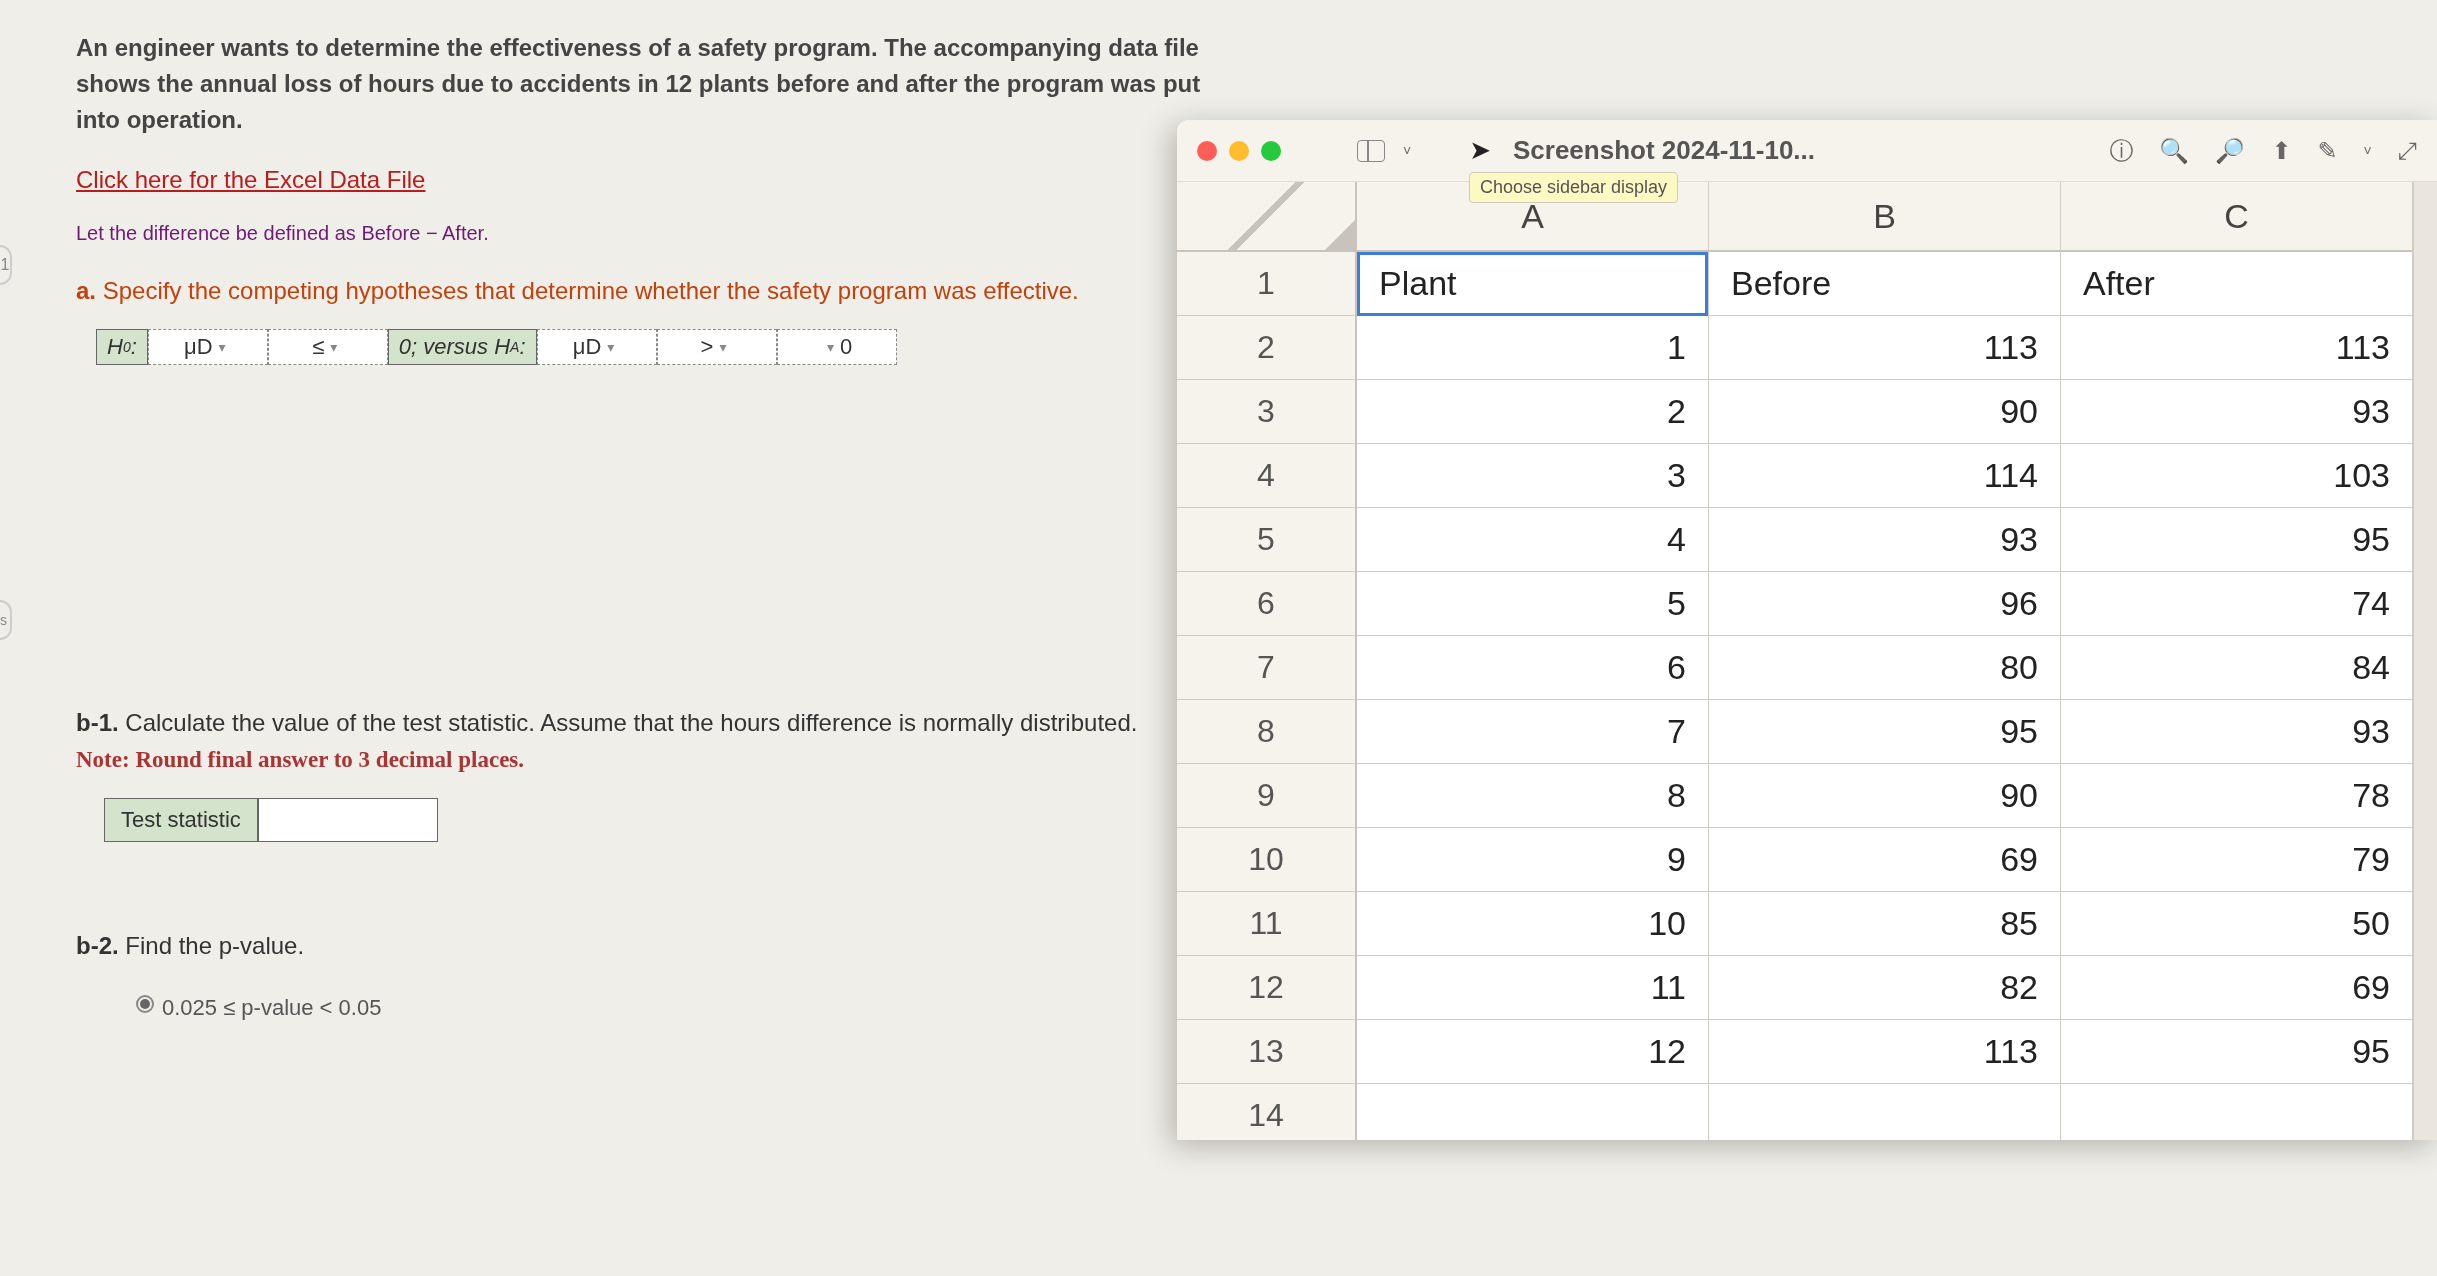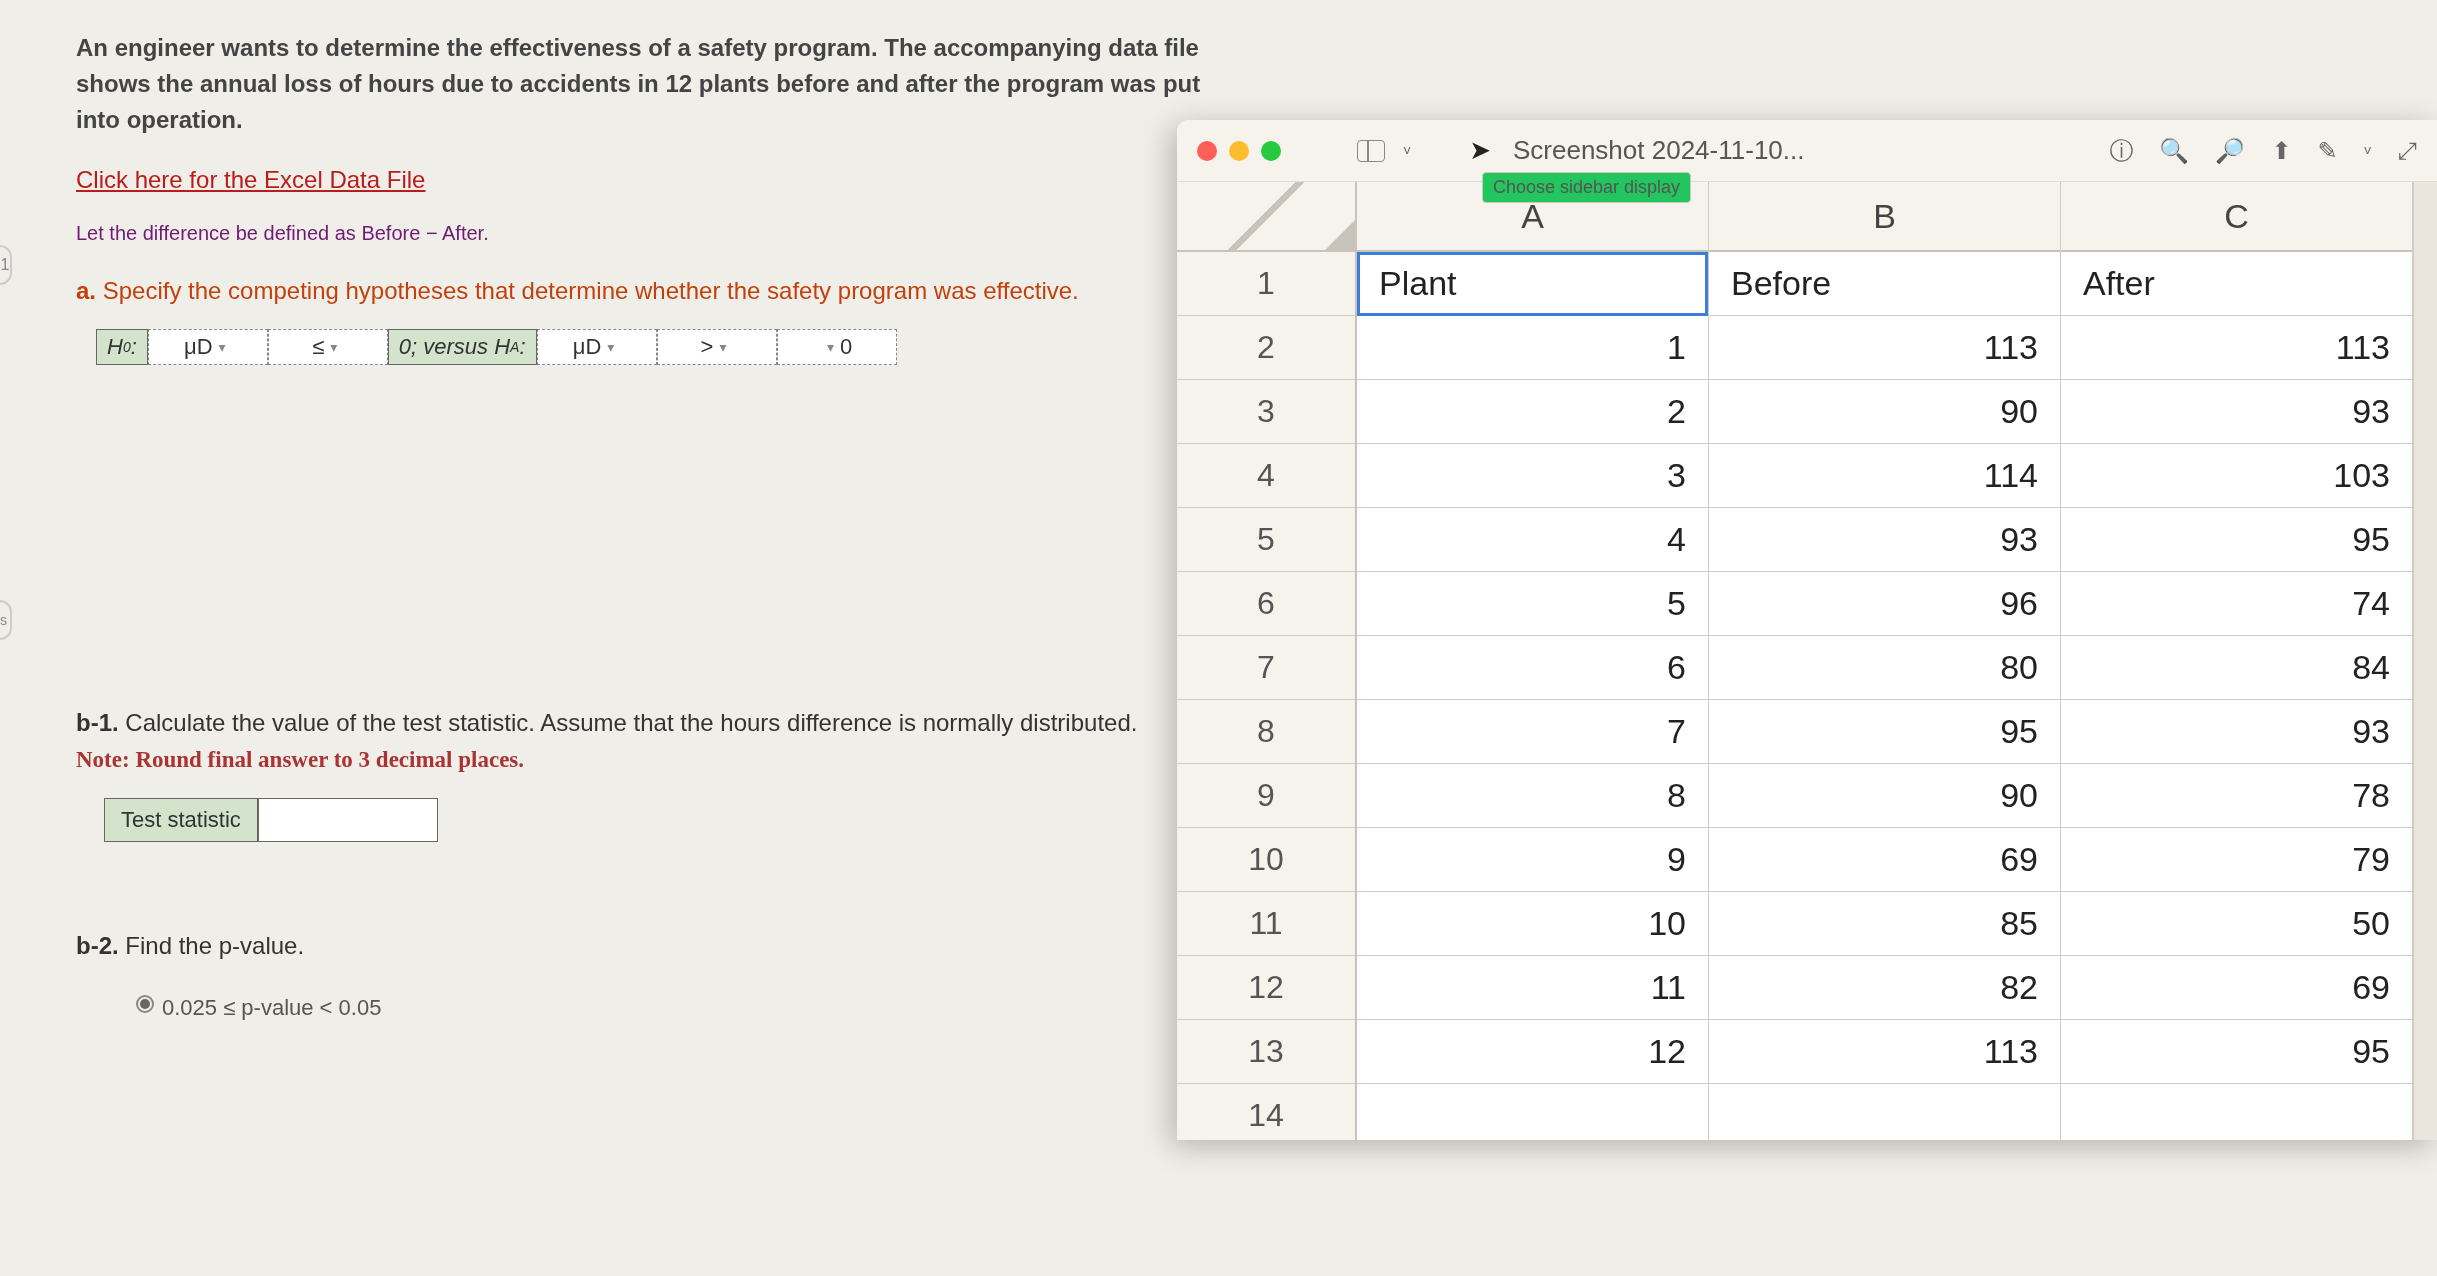--- a/index.html
+++ b/index.html
@@ -34,22 +34,22 @@
 .pw-toolbar { height: 62px; background: #f6f3ed; border-bottom: 1px solid #ddd; display: flex; align-items: center; padding: 0 20px; gap: 18px; }
 .tl-dots { display: flex; gap: 12px; }
 .tl-dot { width: 20px; height: 20px; border-radius: 50%; }
 .tl-dot.red { background: #ff5f56; }
 .tl-dot.yellow { background: #ffbd2e; }
 .tl-dot.green { background: #27c93f; }
 .tb-sidebar-btn { border: 1.5px solid #888; border-radius: 4px; width: 28px; height: 22px; position: relative; }
 .tb-sidebar-btn::before { content: ""; position: absolute; left: 9px; top: 0; bottom: 0; width: 1.5px; background: #888; }
 .tb-chevron { font-size: 14px; color: #666; }
 .tb-cursor { font-size: 26px; color: #222; margin-left: 40px; }
-.tb-title { font-size: 26px; color: #555; font-weight: 400; margin-left: 4px; }
-.tb-tooltip { position: absolute; top: 52px; left: 305px; background: #22c55e; border: 1px solid #ccb; padding: 4px 10px; font-size: 18px; border-radius: 4px; color: #555; }
+.tb-title { font-size: 26px; color: #555; font-weight: 700; margin-left: 4px; }
+.tb-tooltip { position: absolute; top: 52px; left: 292px; background: #fef9c3; border: 1px solid #ccb; padding: 4px 10px; font-size: 18px; border-radius: 4px; color: #555; }
 .tb-right { margin-left: auto; display: flex; gap: 26px; align-items: center; color: #666; font-size: 24px; }
 .tb-right span { cursor: pointer; }
 
 
 .sheet-wrap { display: flex; height: calc(100% - 62px); }
 .sheet-gutter-left { width: 180px; background: #f6f3ed; border-right: 2px solid #c8c4bc; }
 .sheet-gutter-left .corner { height: 70px; border-bottom: 2px solid #c8c4bc; background: linear-gradient(135deg, transparent 48%, #c8c4bc 48%, #c8c4bc 52%, transparent 52%), #f6f3ed; position: relative; }
 .sheet-gutter-left .corner::after { content:""; position:absolute; right:0; bottom:0; width:0; height:0; border-left: 30px solid transparent; border-bottom: 30px solid #c8c4bc; }
 .row-head { height: 64px; border-bottom: 1px solid #d0ccc4; display: flex; align-items: center; justify-content: center; font-size: 32px; color: #555; }
 .sheet-cols { flex: 1; display: flex; }

